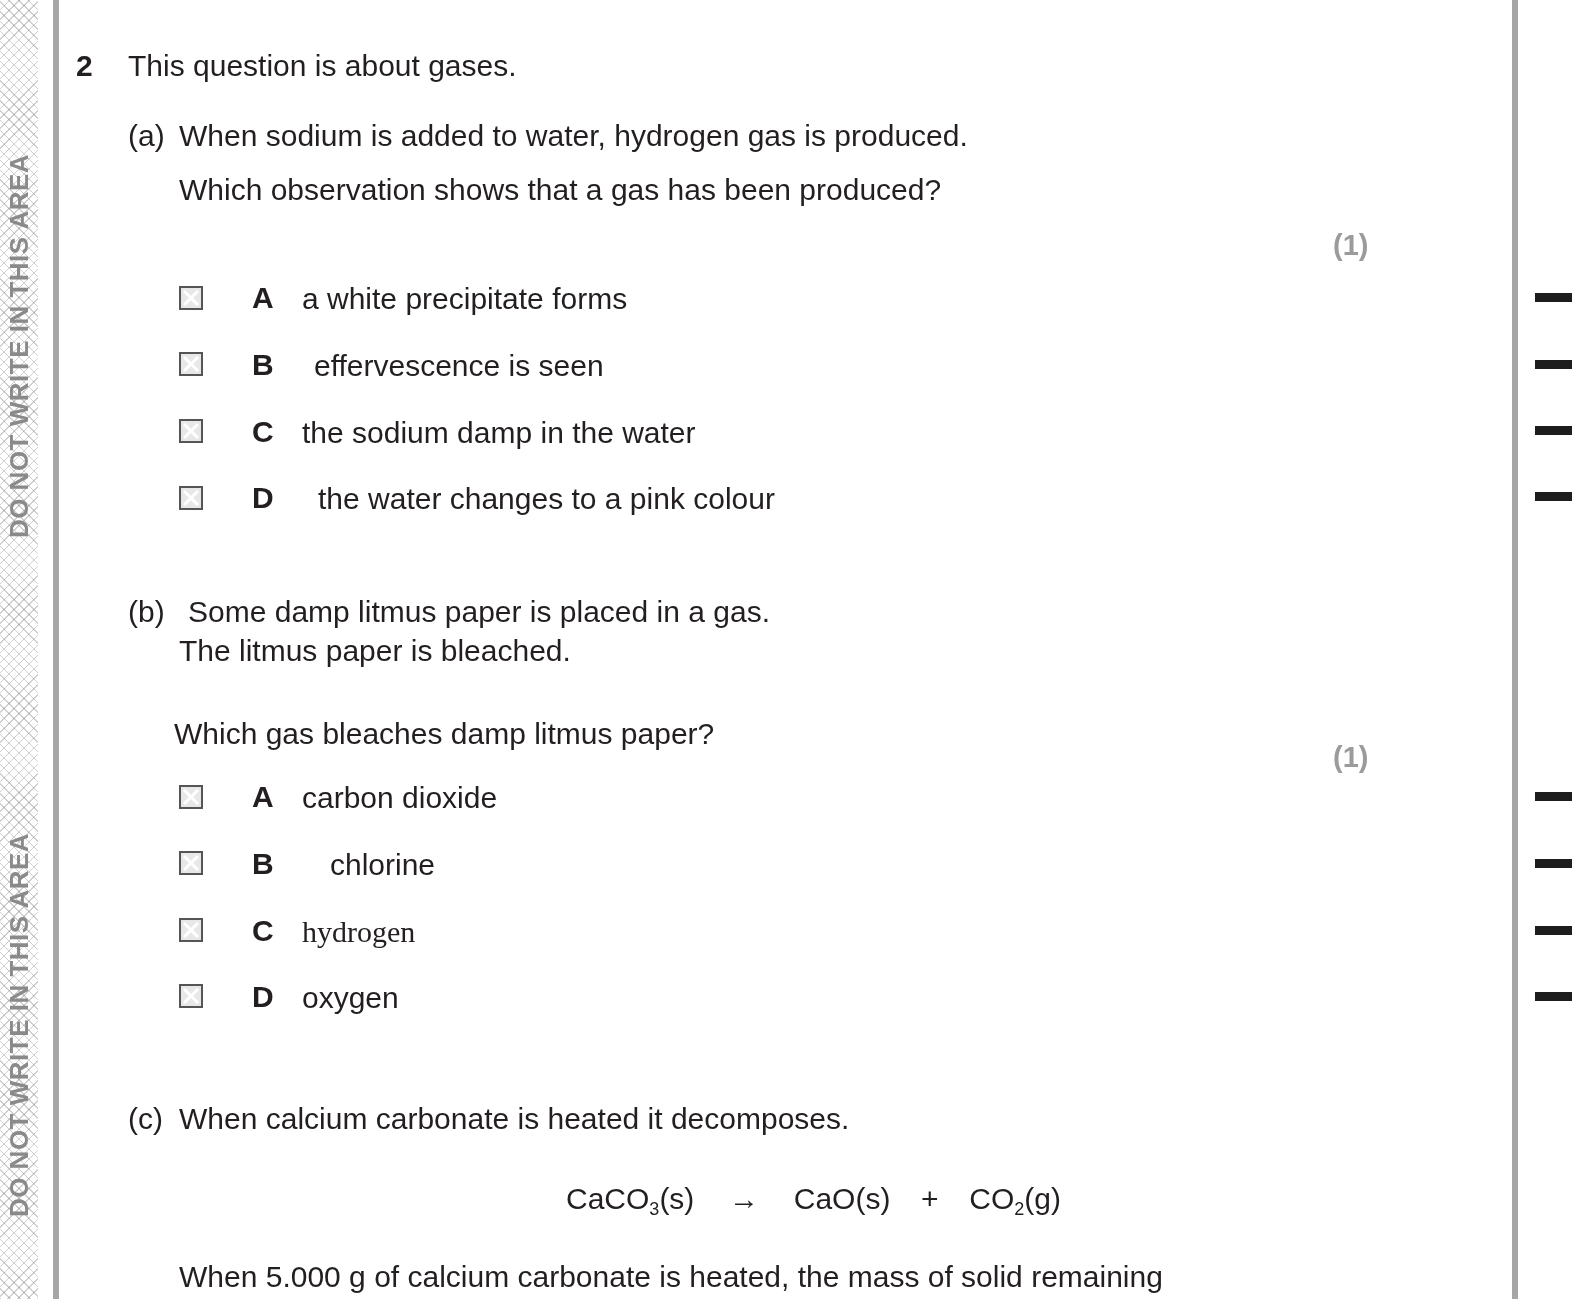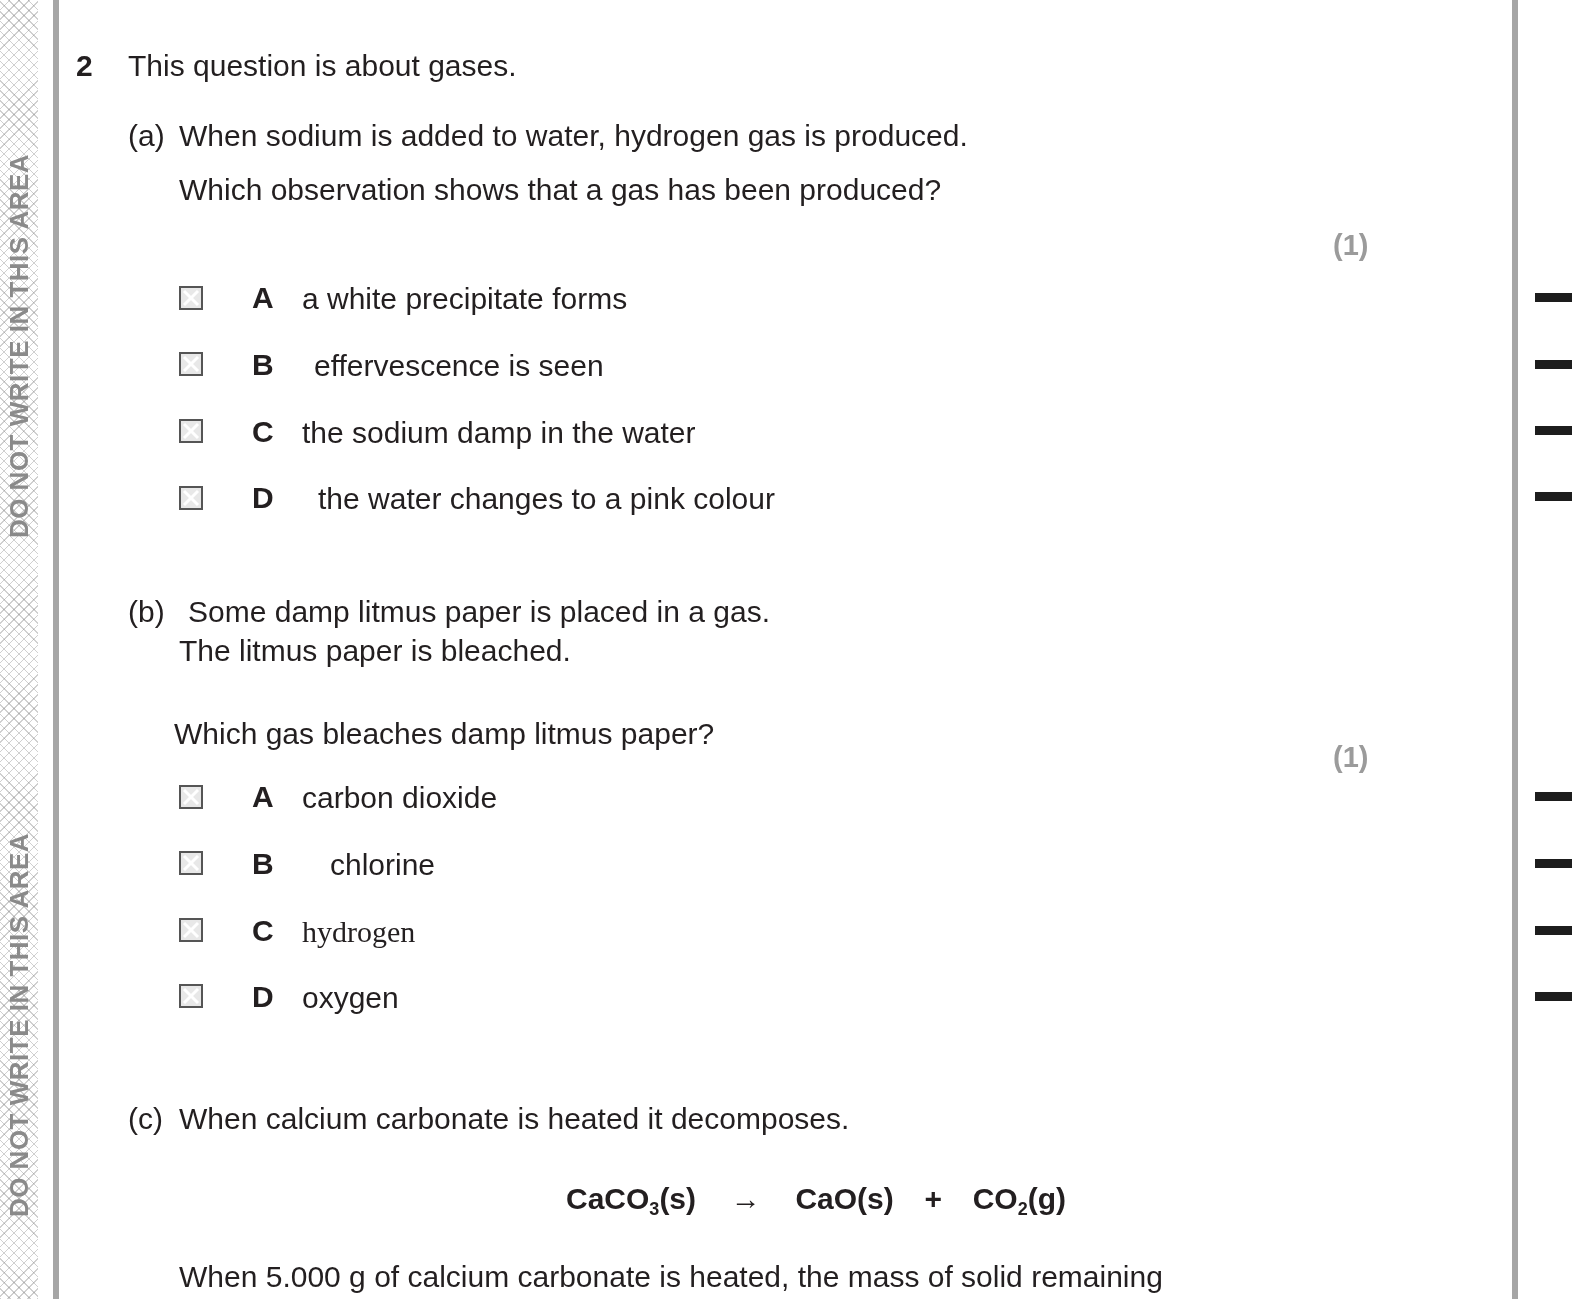--- a/index.html
+++ b/index.html
@@ -75,21 +75,21 @@
       font-size: 30px;
     }
     .tick {
       position: absolute;
       left: 1535px;
       width: 37px;
       height: 9px;
       background: #1d1d1d;
     }
     sub { font-size: 18px; vertical-align: -6px; line-height: 0; }
-    .eq { font-size: 30px; font-weight: bold; }
+    .eq { font-size: 30px; }
   </style>
 </head>
 <body>
 
 <div class="margin-left">
   <div class="margin-text t1">DO NOT WRITE IN THIS AREA</div>
   <div class="margin-text t2">DO NOT WRITE IN THIS AREA</div>
 </div>
 
 <div class="rule left"></div>

